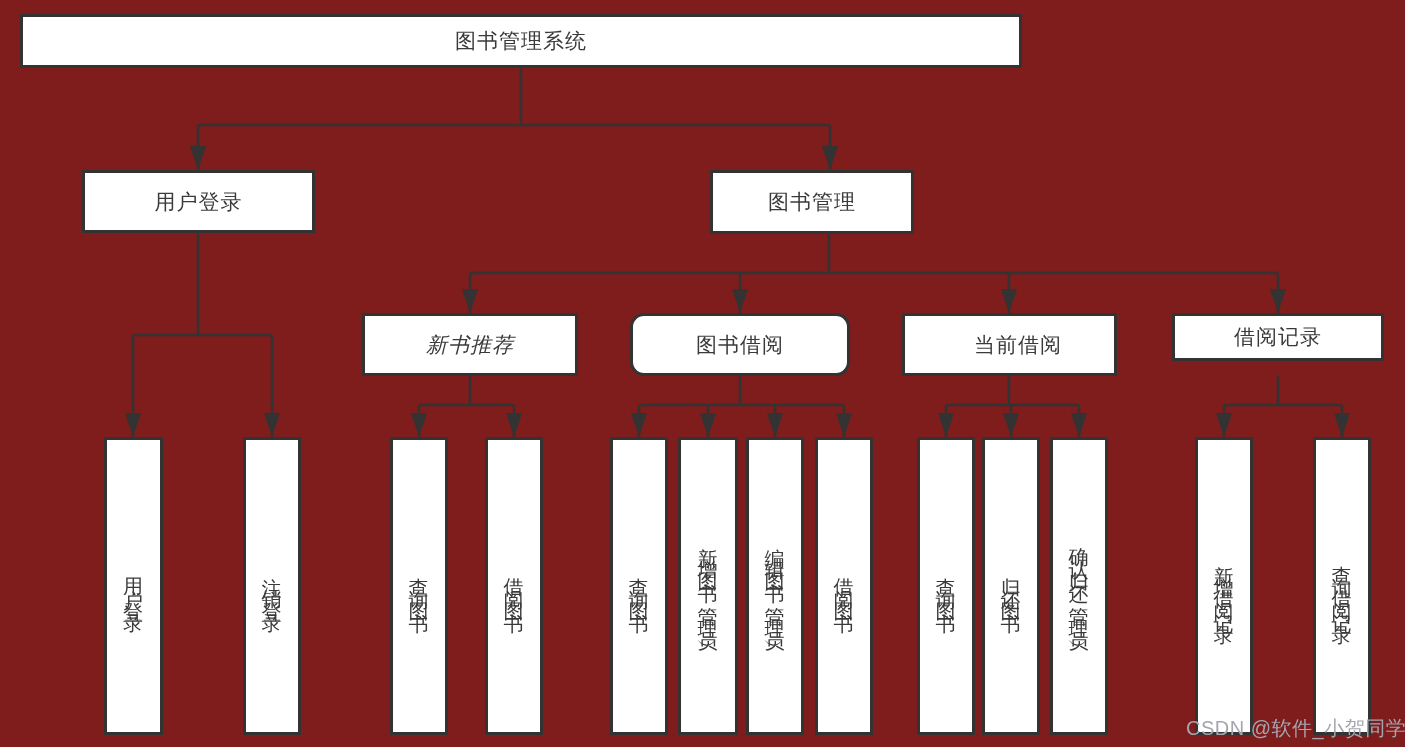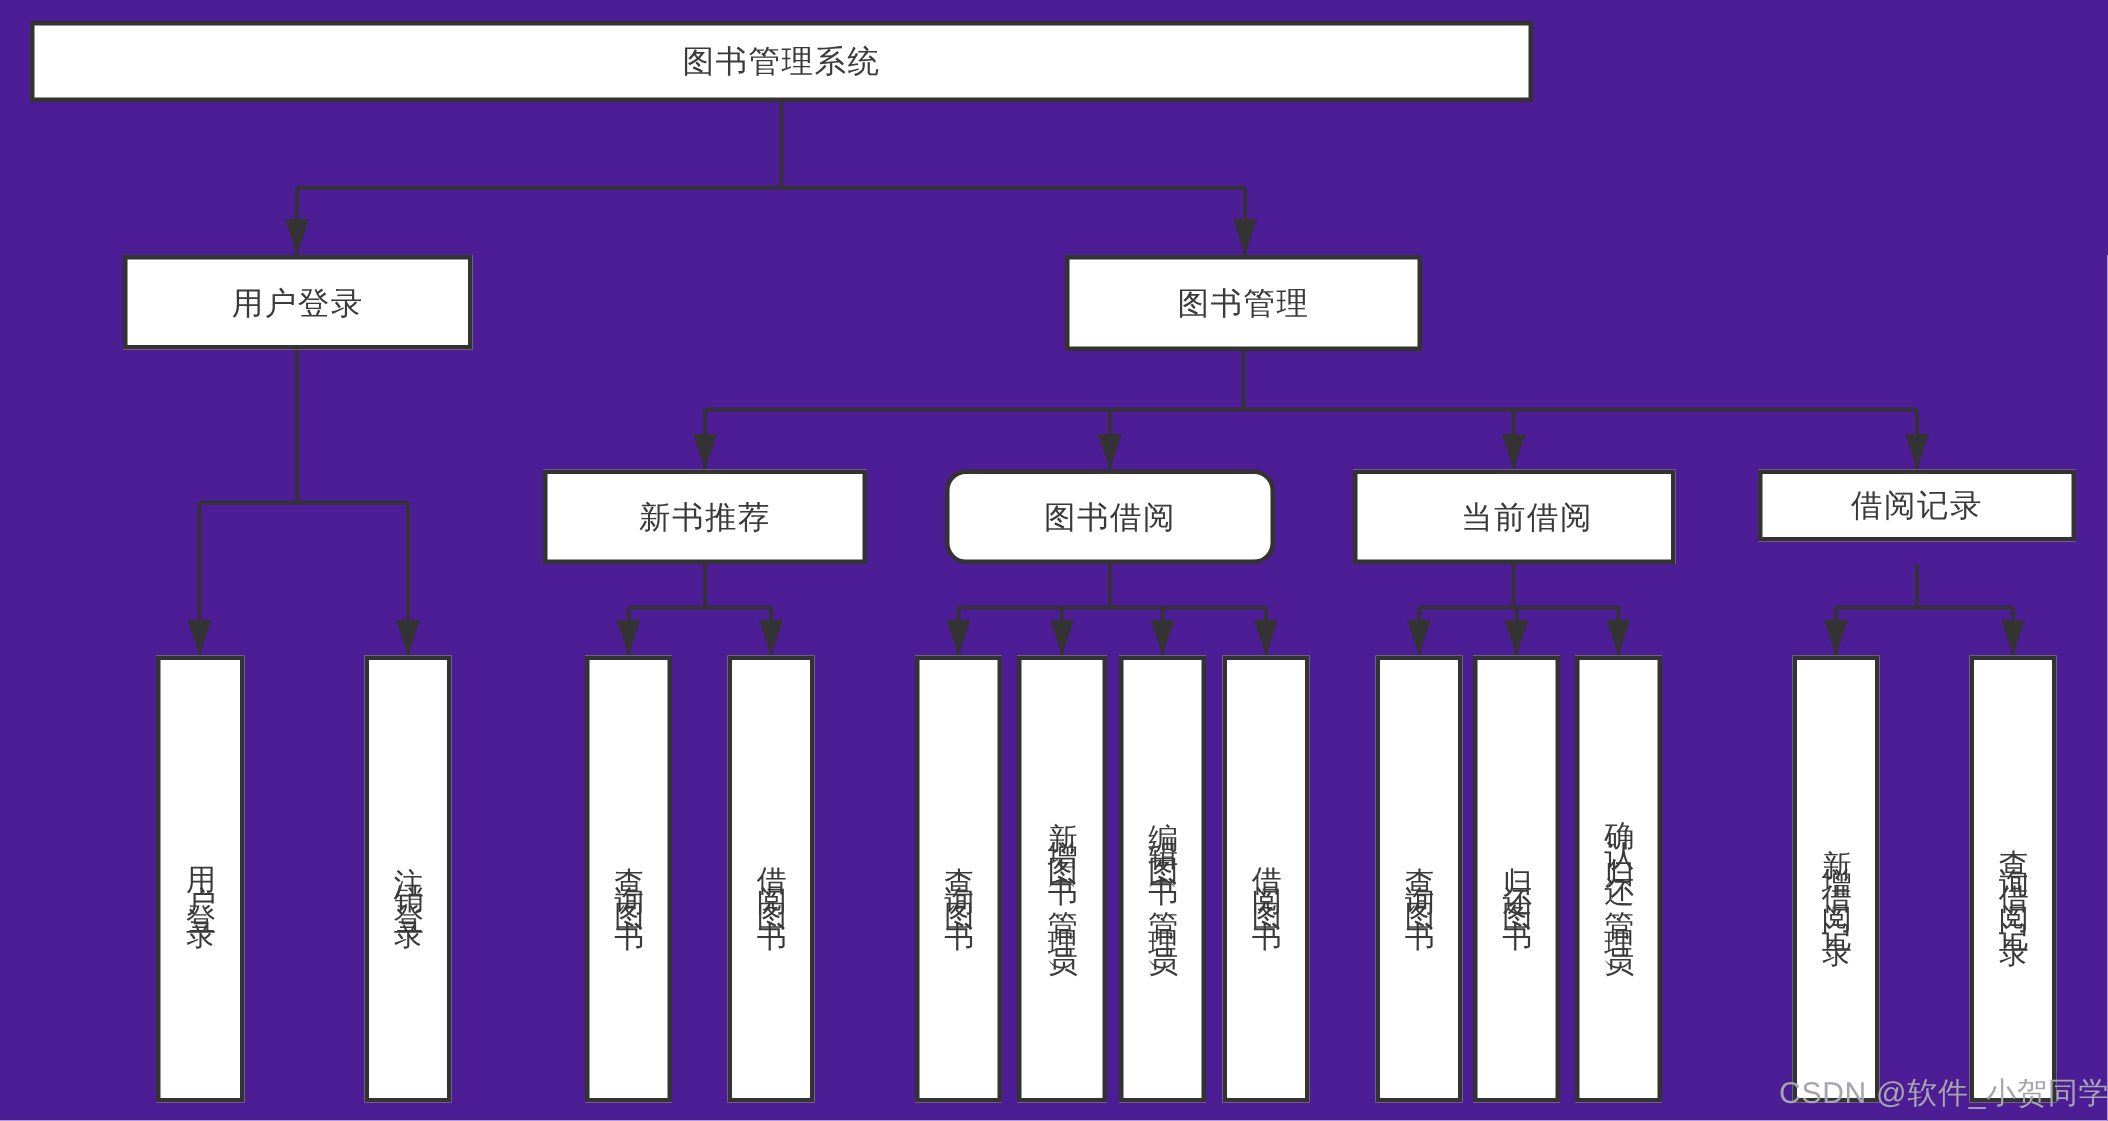--- a/index.html
+++ b/index.html
@@ -1,17 +1,17 @@
 <!DOCTYPE html>
 <html><head>
 <meta charset="utf-8">
 <style>
   html,body { margin:0; padding:0; background:#ffffff; }
   .stage {
-    position:relative; width:1405px; height:747px; background:#4c1d95;
+    position:relative; width:1405px; height:747px; background:#7f1d1d;
     font-family:"Liberation Sans","DejaVu Sans",sans-serif;
     color:#3a3a3a; overflow:hidden;
   }
   .connectors { position:absolute; left:0; top:0; z-index:0; }
   .node {
     position:absolute; box-sizing:border-box; background:#ffffff;
     border:3px solid #333333; display:flex; align-items:center; justify-content:center;
     z-index:1;
   }
   .hbox { font-size:21px; letter-spacing:1px; }
@@ -72,25 +72,25 @@
     </g>
   </svg>
 
   <div class="node hbox" style="left:20px; top:14px; width:1002px; height:54px;">
     <span>图书管理系统</span>
   </div>
 
   <div class="node hbox" style="left:82px; top:170px; width:233px; height:63px;">
     <span>用户登录</span>
   </div>
-  <div class="node hbox" style="left:710px; top:170px; width:238px; height:64px;">
+  <div class="node hbox" style="left:710px; top:170px; width:204px; height:64px;">
     <span>图书管理</span>
   </div>
 
-  <div class="node hbox" style="left:362px; top:313px; width:216px; height:63px;">
+  <div class="node hbox" style="left:362px; top:313px; width:216px; height:63px;font-style:italic;">
     <span>新书推荐</span>
   </div>
   <div class="node hbox" style="left:630px; top:313px; width:220px; height:63px;border-radius:14px;">
     <span>图书借阅</span>
   </div>
   <div class="node hbox" style="left:902px; top:313px; width:215px; height:63px;padding-left:17px;">
     <span>当前借阅</span>
   </div>
   <div class="node hbox" style="left:1172px; top:313px; width:212px; height:48px;">
     <span>借阅记录</span>

